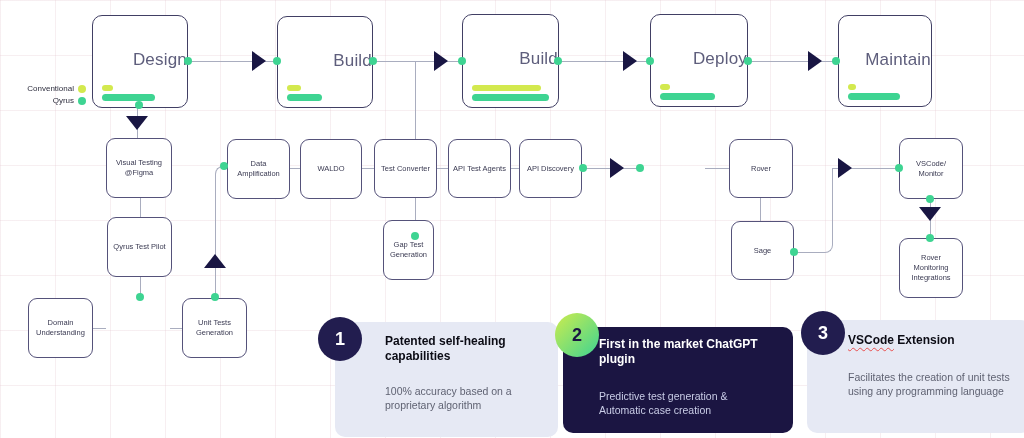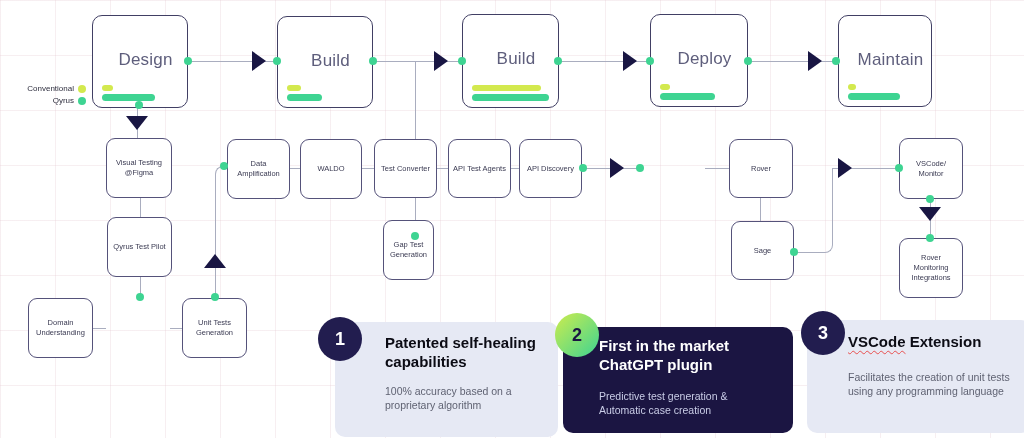--- a/index.html
+++ b/index.html
@@ -9,21 +9,21 @@
     background-color:#ffffff;
     background-image:
       repeating-linear-gradient(to right, rgba(226,196,205,0.28) 0, rgba(226,196,205,0.28) 1px, transparent 1px, transparent 55px),
       repeating-linear-gradient(to bottom, rgba(226,196,205,0.28) 0, rgba(226,196,205,0.28) 1px, transparent 1px, transparent 55px);
   }
   
   .stage {
     position:absolute; background:#fff; border:1.2px solid #413f64; border-radius:10px;
   }
   .stage-label {
-    position:absolute; top:34px; left:11px; right:0; text-align:center;
+    position:absolute; top:34px; left:11px; right:0; text-align:right;
     font-size:17px; color:#5e5e7c; letter-spacing:0.2px;
   }
   .bars { position:absolute; left:9px; bottom:6px; }
   .bar { border-radius:3.5px; }
   .bar.conv { height:6px; background:#d3e94e; margin-bottom:3px; }
   .bar.qyrus { height:7px; background:#3ed492; }
   
   .node {
     position:absolute; background:#fff; border:1px solid #55527a; border-radius:9px;
     display:flex; align-items:center; justify-content:center; text-align:center;
@@ -46,21 +46,21 @@
   .card { position:absolute; border-radius:10px; }
   .card.light { background:#e6e9f4; }
   .card.dark { background:#1b1542; }
   .num-circle {
     position:absolute; width:44px; height:44px; border-radius:50%;
     display:flex; align-items:center; justify-content:center;
     font-size:18px; font-weight:bold; z-index:3;
   }
   .num-circle.navy { background:#221d4f; color:#ffffff; }
   .num-circle.green { background:linear-gradient(135deg,#cdec4e,#3ed492); color:#1b1542; }
-  .card-title { position:absolute; font-size:15px; font-weight:bold; line-height:1.25; }
+  .card-title { position:absolute; font-size:12px; font-weight:bold; line-height:1.25; }
   .card.light .card-title { color:#0b0b14; }
   .card.dark .card-title { color:#ffffff; }
   .card-body { position:absolute; font-size:10.5px; line-height:1.35; }
   .card.light .card-body { color:#5f6272; }
   .card.dark .card-body { color:#c9cce6; }
   .squiggle { text-decoration:underline; text-decoration-style:wavy; text-decoration-color:#e84f4f; text-decoration-thickness:1px; text-underline-offset:3px; }
 </style>
 </head>
 <body>
 

